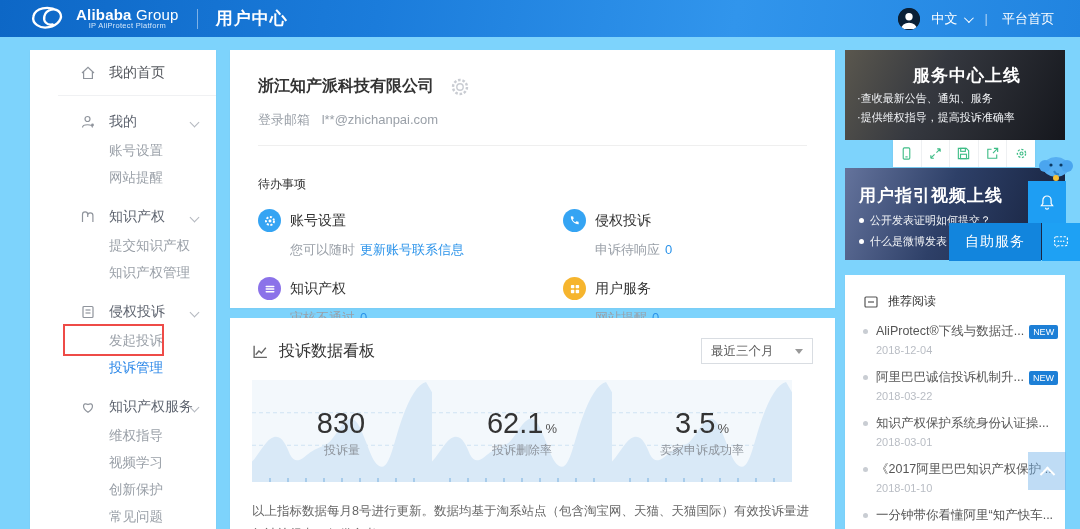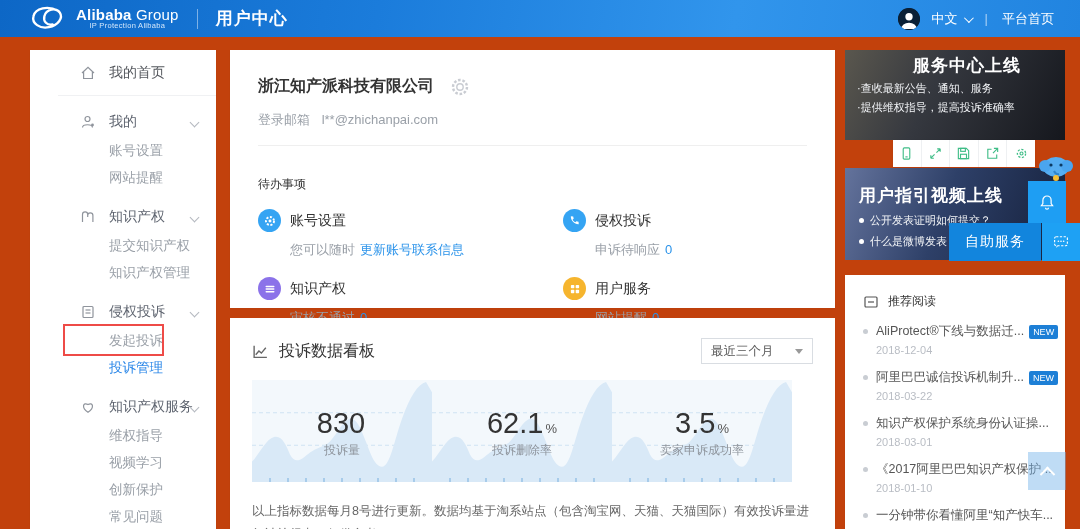--- a/index.html
+++ b/index.html
@@ -1,18 +1,18 @@
 <!DOCTYPE html>
 <html><head>
 <meta charset="utf-8">
 <style>
   * { margin:0; padding:0; box-sizing:border-box; }
   html,body { background:#dfe3e8; }
   body { font-family:"Liberation Sans","DejaVu Sans",sans-serif; }
-  .page { position:relative; width:1080px; height:529px; background:#c2410c; overflow:hidden; }
+  .page { position:relative; width:1080px; height:529px; background:#7dd3fc; overflow:hidden; }
 
   
   .hdr { position:absolute; left:0; top:0; width:1080px; height:37px;
     background:linear-gradient(100deg,#0d67c6 0%,#1b7cdb 35%,#3195ec 68%,#2184e0 100%);
     display:flex; align-items:center; color:#fff; }
   .hdr-logo { display:flex; align-items:center; margin-left:28px; }
   .logo-mark { width:40px; height:30px; margin-right:8px; }
   .brand-box { line-height:1.05; }
   .brand-line { font-size:15px; letter-spacing:.2px; }
   .brand-line b { font-weight:bold; }
@@ -68,21 +68,21 @@
   .spark { position:absolute; inset:0; width:100%; height:100%; }
   .stat-txt { position:absolute; inset:0; display:flex; flex-direction:column; align-items:center; justify-content:center; padding-top:6px; }
   .stat-val { font-size:29px; color:#333; line-height:1; }
   .stat-val .unit { font-size:13px; color:#555; margin-left:2px; }
   .stat-lab { font-size:12px; color:#8d939b; margin-top:4px; }
   .dash-note { margin-top:18px; font-size:12.5px; color:#666; line-height:1.8; }
 
   
   .banner { position:absolute; left:845px; width:220px; color:#fff; overflow:hidden; }
   .banner1 { top:50px; height:90px; background:linear-gradient(115deg,#5a574e 0%,#35383f 40%,#15171d 100%); }
-  .banner1 .b-title { font-size:17px; font-weight:bold; text-align:center; margin-top:4px; letter-spacing:1px;padding-left:24px; }
+  .banner1 .b-title { font-size:17px; font-weight:bold; text-align:center; margin-top:14px; letter-spacing:1px;padding-left:24px; }
   .banner1 .b-line { font-size:11px; margin:4px 0 0 12px; color:#f2f4f7; }
   .banner2 { top:168px; height:92px; background:linear-gradient(110deg,#64739c 0%,#2e4068 45%,#141f3a 100%); }
   .banner2 .b-title { font-size:17px; font-weight:bold; margin:16px 0 0 14px; letter-spacing:1px; }
   .banner2 .b-line { font-size:11px; margin:6px 0 0 14px; display:flex; align-items:center; color:#f2f4f7; }
   .bullet { width:5px; height:5px; border-radius:50%; background:#fff; margin-right:6px; flex:0 0 auto; }
   .more-frag { position:absolute; right:58px; bottom:14px; font-size:11px; color:#f2f4f7; }
 
   .toolbar { position:absolute; left:893px; top:140px; width:142px; height:27px; background:#fff; display:flex; box-shadow:0 1px 2px rgba(0,0,0,.08); }
   .tool { flex:1; display:flex; align-items:center; justify-content:center; border-right:1px solid #eef0f2; cursor:pointer; }
   .tool:last-child { border-right:none; }
@@ -114,21 +114,21 @@
 
 <div class="page">
 
   <div class="hdr">
     <div class="hdr-logo">
       <svg class="logo-mark" viewBox="0 0 44 32">
         <path d="M33 7 C22 1 8 4 6 13 C4 21 13 27 23 25 C33 23 39 15 35 9 C31 3 20 5 18 13 C16.5 19 21 23 27 22" fill="none" stroke="#fff" stroke-width="2.6" stroke-linecap="round"></path>
       </svg>
       <div class="brand-box">
         <div class="brand-line"><b>Alibaba</b><span> Group</span></div>
-        <div class="brand-sub">IP Protection Alibaba</div>
+        <div class="brand-sub">IP AliProtect Platform</div>
       </div>
     </div>
     <div class="hdr-div"></div>
     <div class="hdr-title">用户中心</div>
     <div class="hdr-right">
       <div class="avatar">
         <svg viewBox="0 0 24 24">
           <circle cx="12" cy="12" r="12" fill="#0a2036"></circle>
           <circle cx="12" cy="9.5" r="4" fill="#fff"></circle>
           <path d="M3.5 23 a8.5 7 0 0 1 17 0 Z" fill="#fff"></path>

